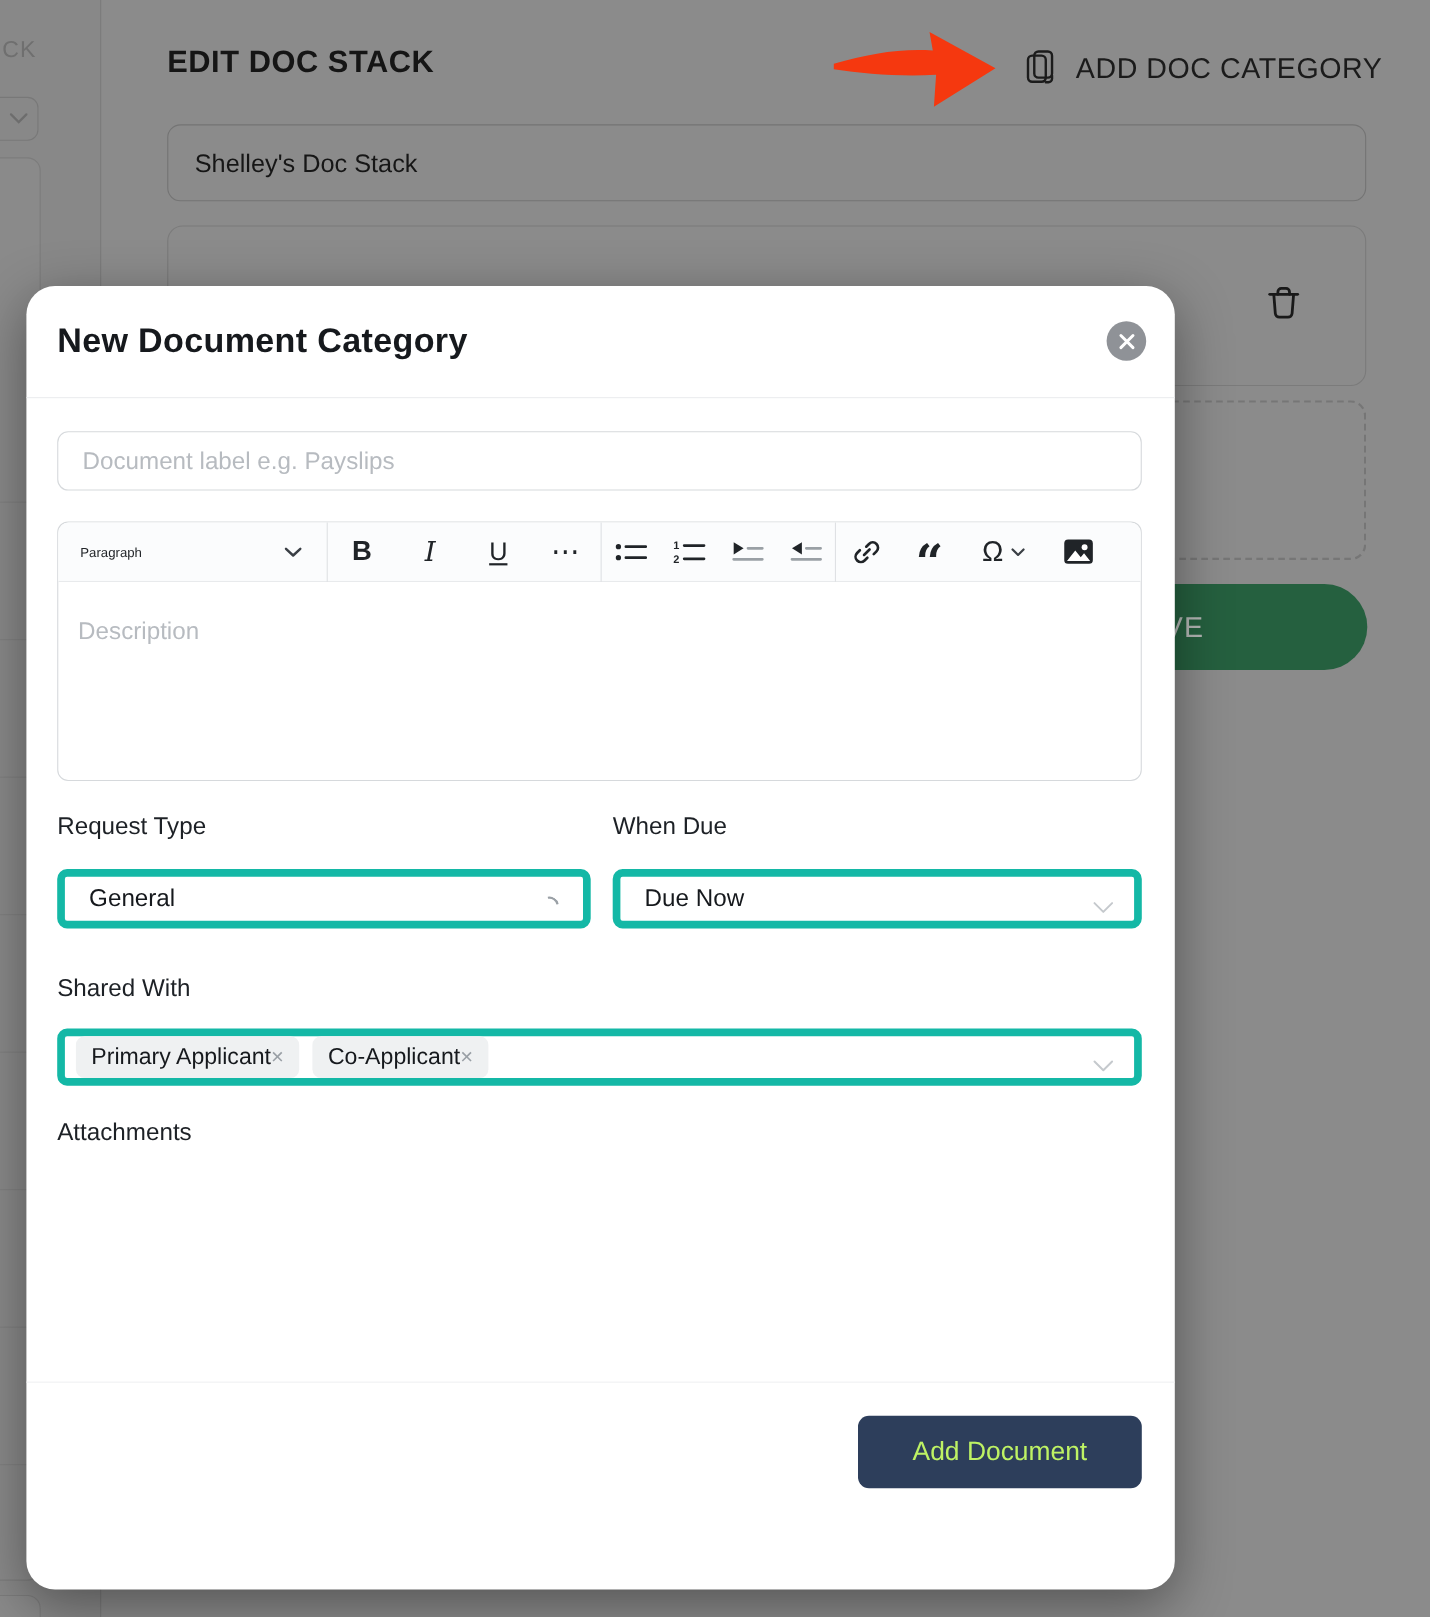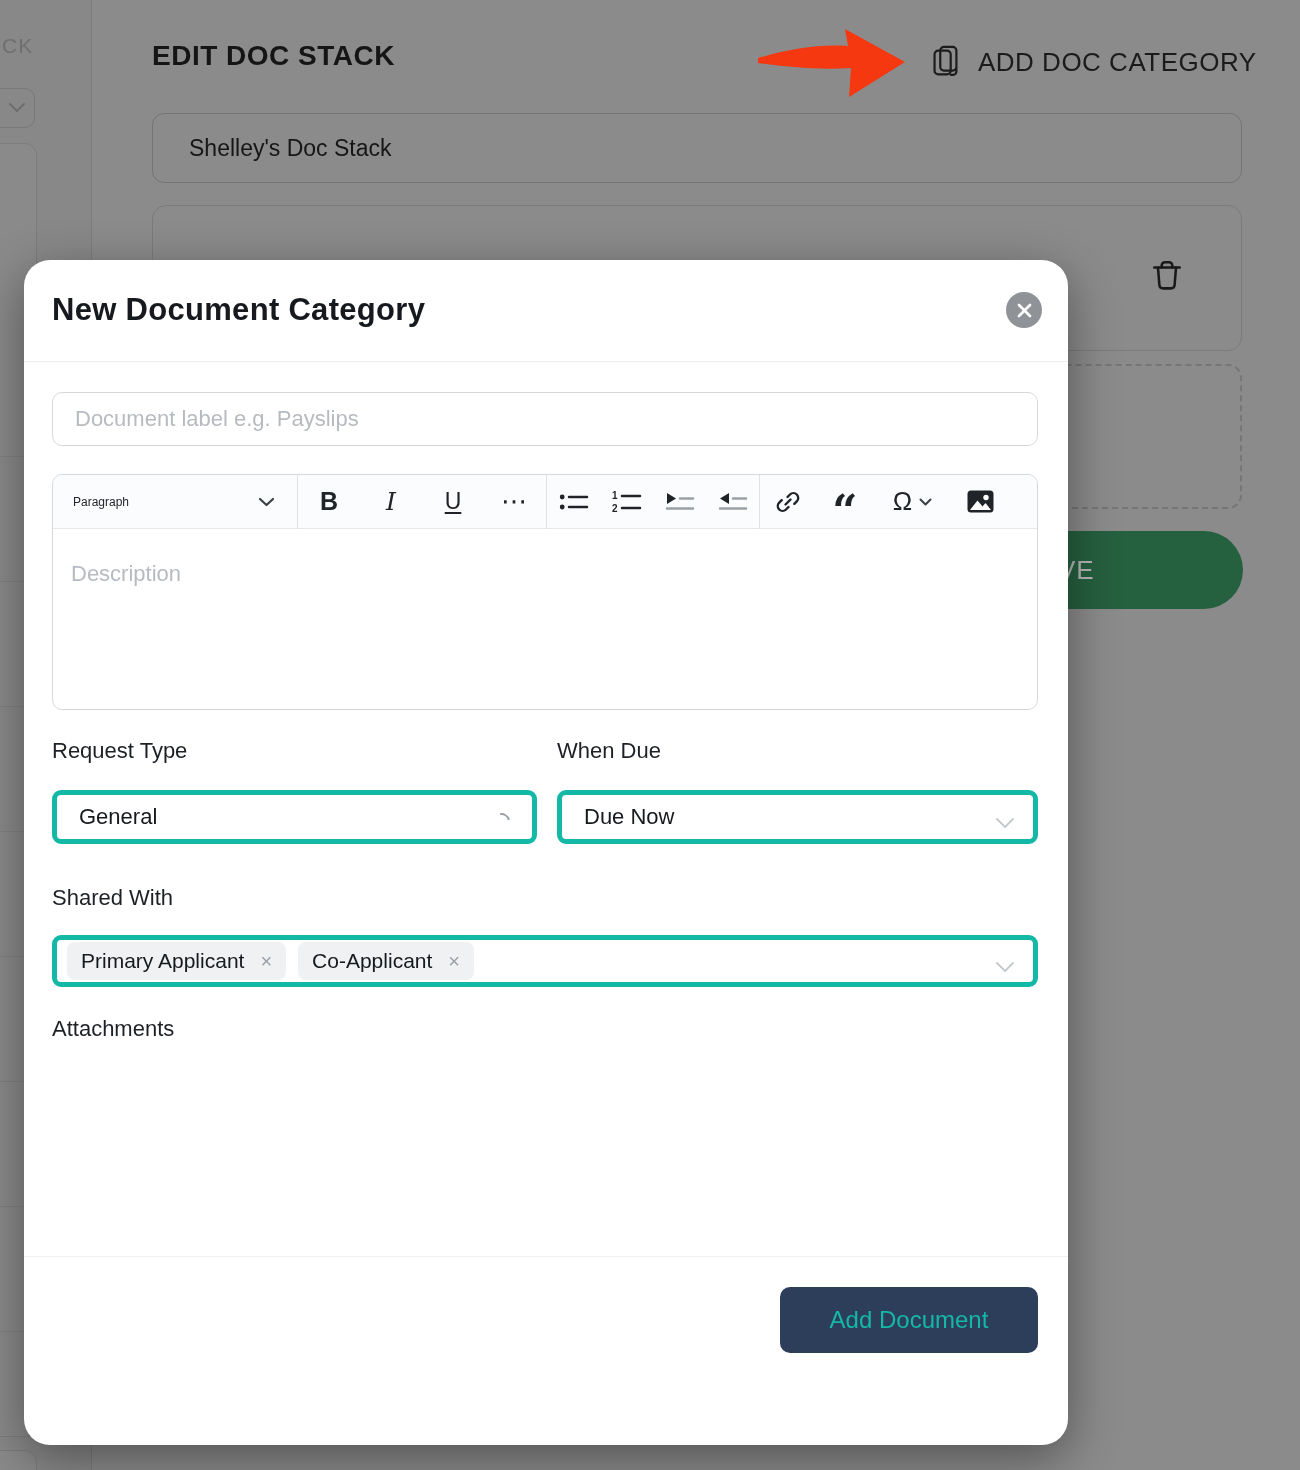--- a/index.html
+++ b/index.html
@@ -35,21 +35,21 @@
     color:#151515; letter-spacing:0.5px;
   }
   .bd-add {
     position:absolute; left:926px; top:42px; height:40px;
     display:flex; align-items:center; gap:14px; color:#1b1b1b; cursor:pointer;
   }
   .bd-add-label { font-size:26px; letter-spacing:0.5px; }
   .bd-name-input {
     position:absolute; left:152px; top:113px; width:1090px; height:70px;
     border:1.5px solid #747474; border-radius:12px;
-    display:flex; align-items:center; padding-left:36px;
+    display:flex; align-items:center; padding-left:24px;
     font-size:23px; color:#161616;
   }
   .bd-card {
     position:absolute; left:152px; top:205px; width:1090px; height:146px;
     border:1px solid #7b7b7b; border-radius:14px;
   }
   .bd-trash { position:absolute; right:56px; top:52px; width:36px; height:36px; cursor:pointer; }
   .bd-dashed {
     position:absolute; left:152px; top:364px; width:1090px; height:145px;
     border:2px dashed #767676; border-radius:14px;
@@ -114,39 +114,39 @@
   .tb-omega { font-size:26px; display:flex; align-items:center; gap:7px; }
   .editor-body { padding:32px 18px; font-size:22px; color:#b7bbc0; cursor:text; height:182px; }
 
   .m-label { position:absolute; font-size:22px; color:#1d2126; }
   .lbl-request { left:28px; top:478px; }
   .lbl-when   { left:533px; top:478px; }
   .lbl-shared { left:28px; top:625px; }
   .lbl-attach { left:28px; top:756px; }
 
   .m-select {
-    position:absolute; height:54px; border:5px solid #14b8a6; border-radius:9px;
+    position:absolute; height:54px; border:7px solid #14b8a6; border-radius:9px;
     background:#fff; display:flex; align-items:center; padding:0 22px;
     font-size:22px; color:#16191d; cursor:pointer;text-align:center;
   }
   .sel-request { left:28px; top:530px; width:485px; }
   .sel-when    { left:533px; top:530px; width:481px; }
   .spinner {
     position:absolute; right:22px; top:18px; width:17px; height:17px;
     border:2.5px solid transparent; border-top-color:#9aa0a6;
     border-radius:50%; transform:rotate(34deg);
   }
   .sel-chevron { position:absolute; right:18px; top:22px; }
 
   .sel-shared {
     left:28px; top:675px; width:986px; height:52px; padding:0 10px;
     display:flex; align-items:center; gap:12px;
   }
   .tag {
-    display:flex; align-items:center; gap:16px; background:#eff1f2;
+    display:flex; align-items:center; gap:0; background:#eff1f2;
     border-radius:8px; padding:7px 14px; font-size:21px; color:#16191d;
   }
   .tag-x { font-size:20px; color:#9aa0a6; cursor:pointer; line-height:1; }
 
   .dropzone {
     position:absolute; left:28px; top:806px; width:986px; height:140px;
     border:2px dashed #d4d7da; border-radius:14px; background:#fafbfb;
   }
   .dz-row {
     position:absolute; left:0; right:0; top:26px; height:46px;
@@ -157,21 +157,21 @@
   .dz-upload {
     display:inline-flex; align-items:center; gap:12px; background:#fff;
     border:1.5px solid #2e4368; border-radius:24px; padding:9px 24px;
     font-size:21px; color:#1e3050; cursor:pointer;
   }
   .dz-hint { position:absolute; left:0; right:0; top:84px; text-align:center; font-size:20px; color:#9aa0a6; }
 
   .m-foot-divider { position:absolute; left:0; top:996px; width:100%; height:1px; background:#f0f1f3; }
   .m-submit {
     position:absolute; left:756px; top:1027px; width:258px; height:66px;
-    background:#2d3e5b; border:none; border-radius:10px; color:#14b8a6;
+    background:#2d3e5b; border:none; border-radius:10px; color:#bef264;
     font-size:24px; font-family:"Liberation Sans", sans-serif; cursor:pointer;
     display:flex; align-items:center; justify-content:center;
   }
 </style>
 </head>
 <body>
 
 <div id="page">
 
   <div class="sidebar">

